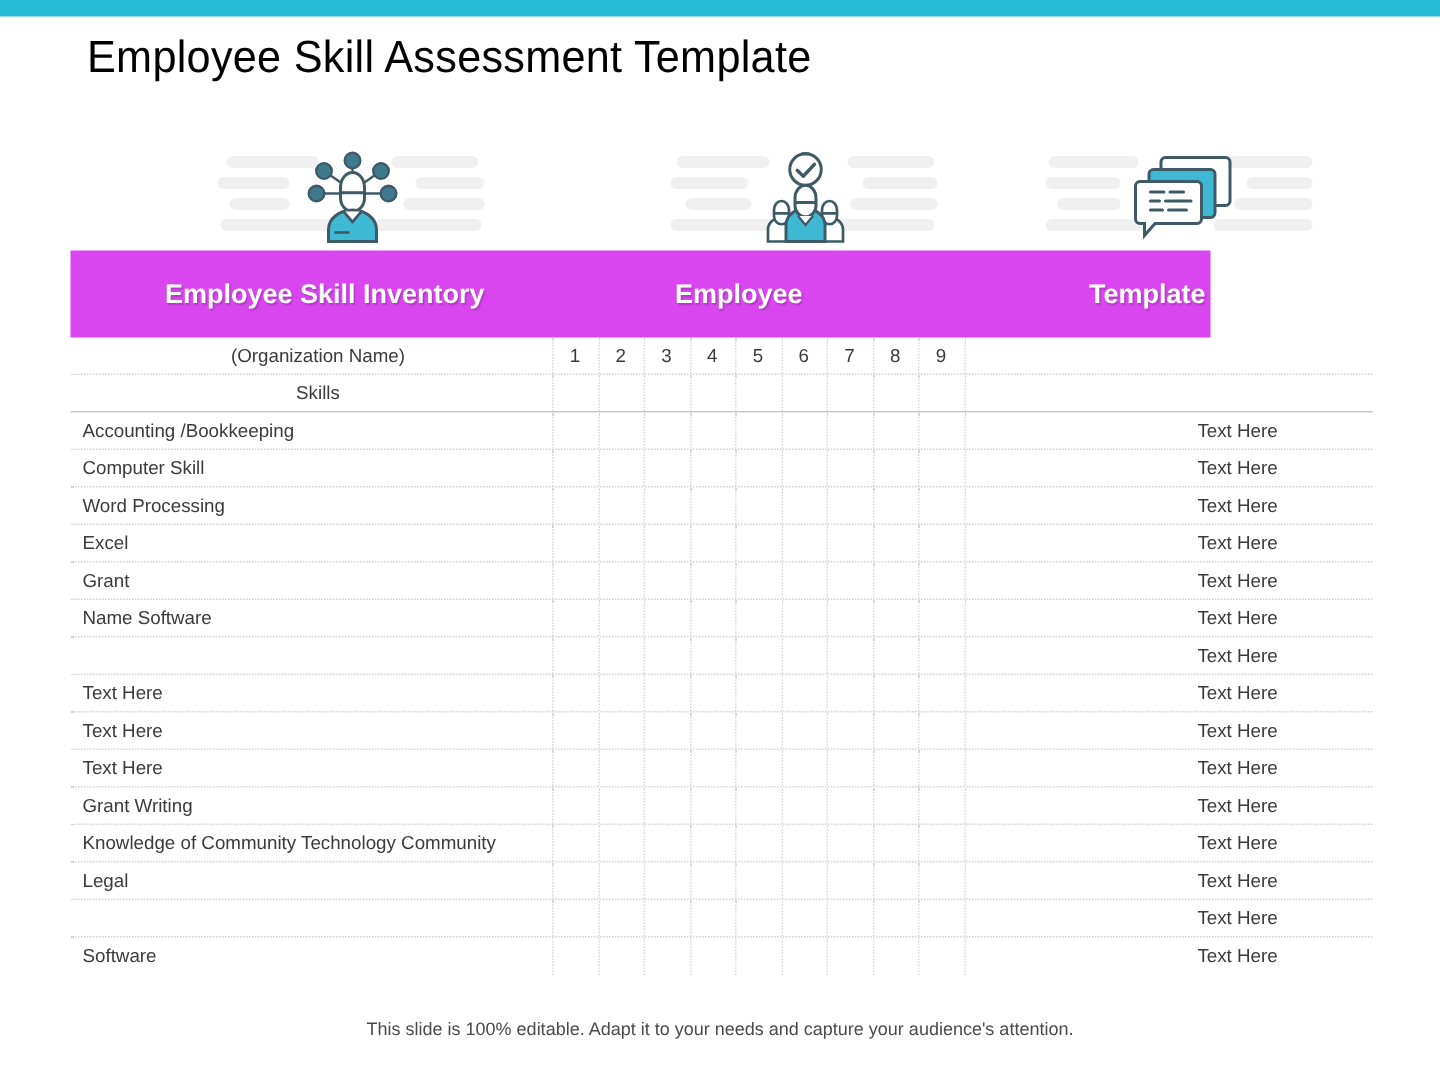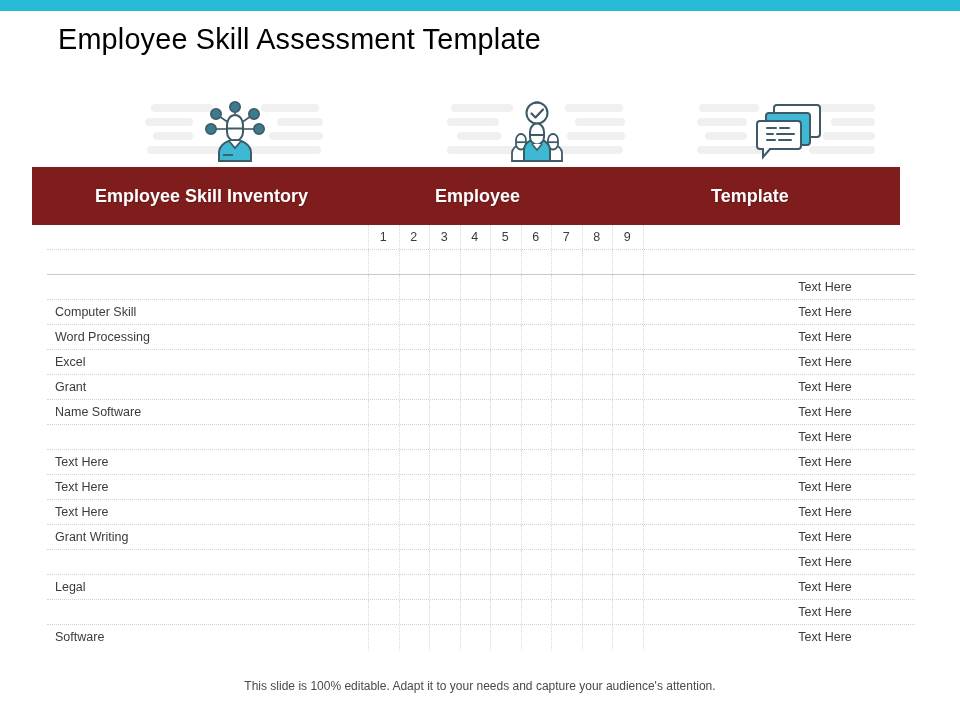--- a/index.html
+++ b/index.html
@@ -77,25 +77,25 @@
     left: 50%;
     top: 3px;
     transform: translateX(-50%);
     width: 72px;
     height: 64px;
   }
 
   
   #table-header {
     position: absolute;
-    left: 32px;
+    left: 47px;
     top: 167px;
-    width: 868px;
+    width: 760px;
     height: 58px;
-    background: #7f1d1d;
+    background: #d946ef;
   }
   #table-header .th {
     position: absolute;
     top: 0;
     height: 58px;
     line-height: 58px;
     color: #ffffff;
     font-size: 18px;
     font-weight: bold;
     white-space: nowrap;
@@ -309,20 +309,21 @@
       <div class="vgrid" style="left: 321px;"></div>
       <div class="vgrid" style="left: 351.5px;"></div>
       <div class="vgrid" style="left: 382px;"></div>
       <div class="vgrid" style="left: 412.5px;"></div>
       <div class="vgrid" style="left: 443px;"></div>
       <div class="vgrid" style="left: 473.5px;"></div>
       <div class="vgrid" style="left: 504px;"></div>
       <div class="vgrid" style="left: 534.5px;"></div>
       <div class="vgrid" style="left: 565px;"></div>
       <div class="vgrid" style="left: 595.5px;"></div>
+      <div class="cell-skill centered">(Organization Name)</div>
       <div class="cell-num" style="left: 321.25px;">1</div>
       <div class="cell-num" style="left: 351.75px;">2</div>
       <div class="cell-num" style="left: 382.25px;">3</div>
       <div class="cell-num" style="left: 412.75px;">4</div>
       <div class="cell-num" style="left: 443.25px;">5</div>
       <div class="cell-num" style="left: 473.75px;">6</div>
       <div class="cell-num" style="left: 504.25px;">7</div>
       <div class="cell-num" style="left: 534.75px;">8</div>
       <div class="cell-num" style="left: 565.25px;">9</div>
     </div>
@@ -330,32 +331,34 @@
       <div class="vgrid" style="left: 321px;"></div>
       <div class="vgrid" style="left: 351.5px;"></div>
       <div class="vgrid" style="left: 382px;"></div>
       <div class="vgrid" style="left: 412.5px;"></div>
       <div class="vgrid" style="left: 443px;"></div>
       <div class="vgrid" style="left: 473.5px;"></div>
       <div class="vgrid" style="left: 504px;"></div>
       <div class="vgrid" style="left: 534.5px;"></div>
       <div class="vgrid" style="left: 565px;"></div>
       <div class="vgrid" style="left: 595.5px;"></div>
-    </div>
-    <div class="trow">
-      <div class="vgrid" style="left: 321px;"></div>
-      <div class="vgrid" style="left: 351.5px;"></div>
-      <div class="vgrid" style="left: 382px;"></div>
-      <div class="vgrid" style="left: 412.5px;"></div>
-      <div class="vgrid" style="left: 443px;"></div>
-      <div class="vgrid" style="left: 473.5px;"></div>
-      <div class="vgrid" style="left: 504px;"></div>
-      <div class="vgrid" style="left: 534.5px;"></div>
-      <div class="vgrid" style="left: 565px;"></div>
-      <div class="vgrid" style="left: 595.5px;"></div>
+      <div class="cell-skill centered">Skills</div>
+    </div>
+    <div class="trow">
+      <div class="vgrid" style="left: 321px;"></div>
+      <div class="vgrid" style="left: 351.5px;"></div>
+      <div class="vgrid" style="left: 382px;"></div>
+      <div class="vgrid" style="left: 412.5px;"></div>
+      <div class="vgrid" style="left: 443px;"></div>
+      <div class="vgrid" style="left: 473.5px;"></div>
+      <div class="vgrid" style="left: 504px;"></div>
+      <div class="vgrid" style="left: 534.5px;"></div>
+      <div class="vgrid" style="left: 565px;"></div>
+      <div class="vgrid" style="left: 595.5px;"></div>
+      <div class="cell-skill">Accounting /Bookkeeping</div>
       <div class="cell-comment">Text Here</div>
     </div>
     <div class="trow">
       <div class="vgrid" style="left: 321px;"></div>
       <div class="vgrid" style="left: 351.5px;"></div>
       <div class="vgrid" style="left: 382px;"></div>
       <div class="vgrid" style="left: 412.5px;"></div>
       <div class="vgrid" style="left: 443px;"></div>
       <div class="vgrid" style="left: 473.5px;"></div>
       <div class="vgrid" style="left: 504px;"></div>
@@ -494,20 +497,21 @@
       <div class="vgrid" style="left: 321px;"></div>
       <div class="vgrid" style="left: 351.5px;"></div>
       <div class="vgrid" style="left: 382px;"></div>
       <div class="vgrid" style="left: 412.5px;"></div>
       <div class="vgrid" style="left: 443px;"></div>
       <div class="vgrid" style="left: 473.5px;"></div>
       <div class="vgrid" style="left: 504px;"></div>
       <div class="vgrid" style="left: 534.5px;"></div>
       <div class="vgrid" style="left: 565px;"></div>
       <div class="vgrid" style="left: 595.5px;"></div>
+      <div class="cell-skill">Knowledge  of Community  Technology  Community</div>
       <div class="cell-comment">Text Here</div>
     </div>
     <div class="trow">
       <div class="vgrid" style="left: 321px;"></div>
       <div class="vgrid" style="left: 351.5px;"></div>
       <div class="vgrid" style="left: 382px;"></div>
       <div class="vgrid" style="left: 412.5px;"></div>
       <div class="vgrid" style="left: 443px;"></div>
       <div class="vgrid" style="left: 473.5px;"></div>
       <div class="vgrid" style="left: 504px;"></div>

